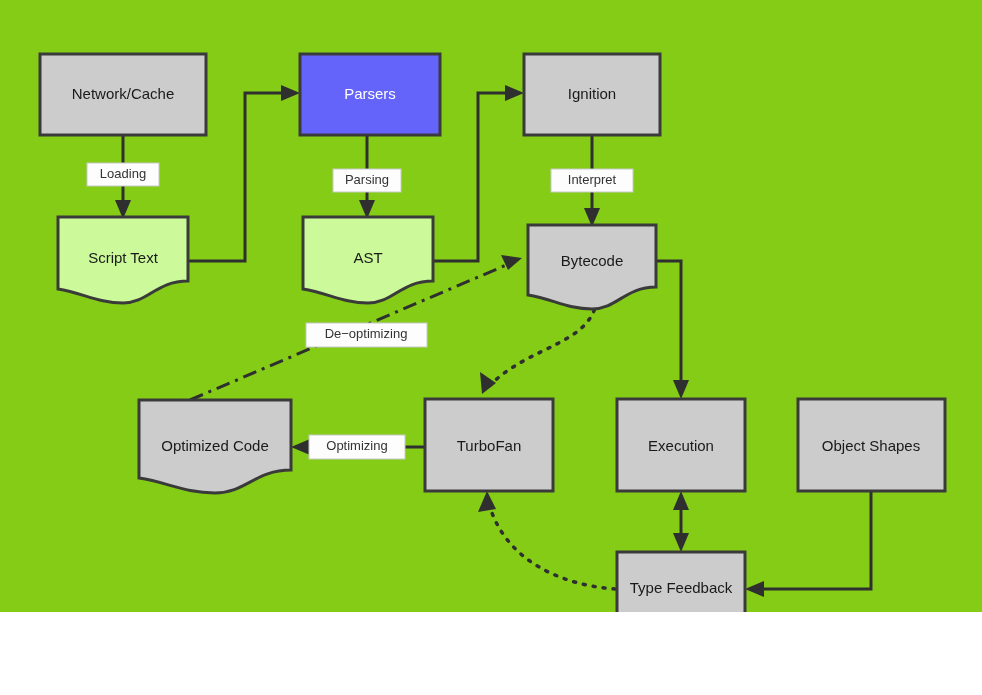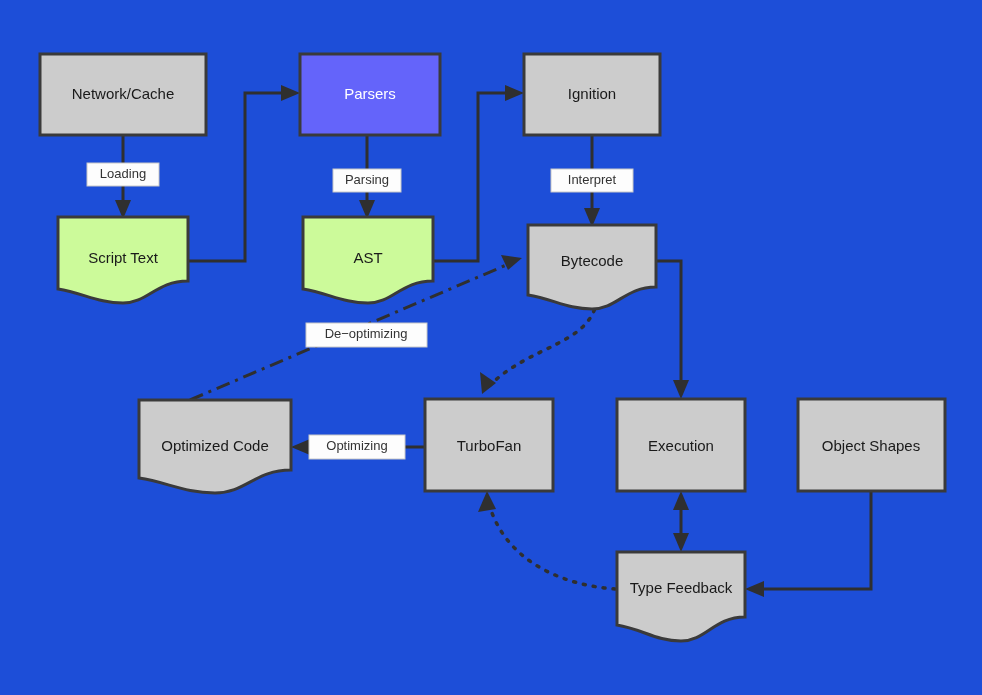--- a/index.html
+++ b/index.html
@@ -7,22 +7,22 @@
     margin: 0;
     padding: 0;
     background: #ffffff;
   }
   body {
     font-family: "Liberation Sans", sans-serif;
   }
   #diagram-root {
     position: relative;
     width: 982px;
-    height: 695px;
-    background: #1d4ed8;
+    height: 612px;
+    background: #84cc16;
     overflow: hidden;
   }
   #diagram-svg {
     position: absolute;
     top: 0;
     left: 0;
     width: 982px;
     height: 695px;
   }
   .node-label {

